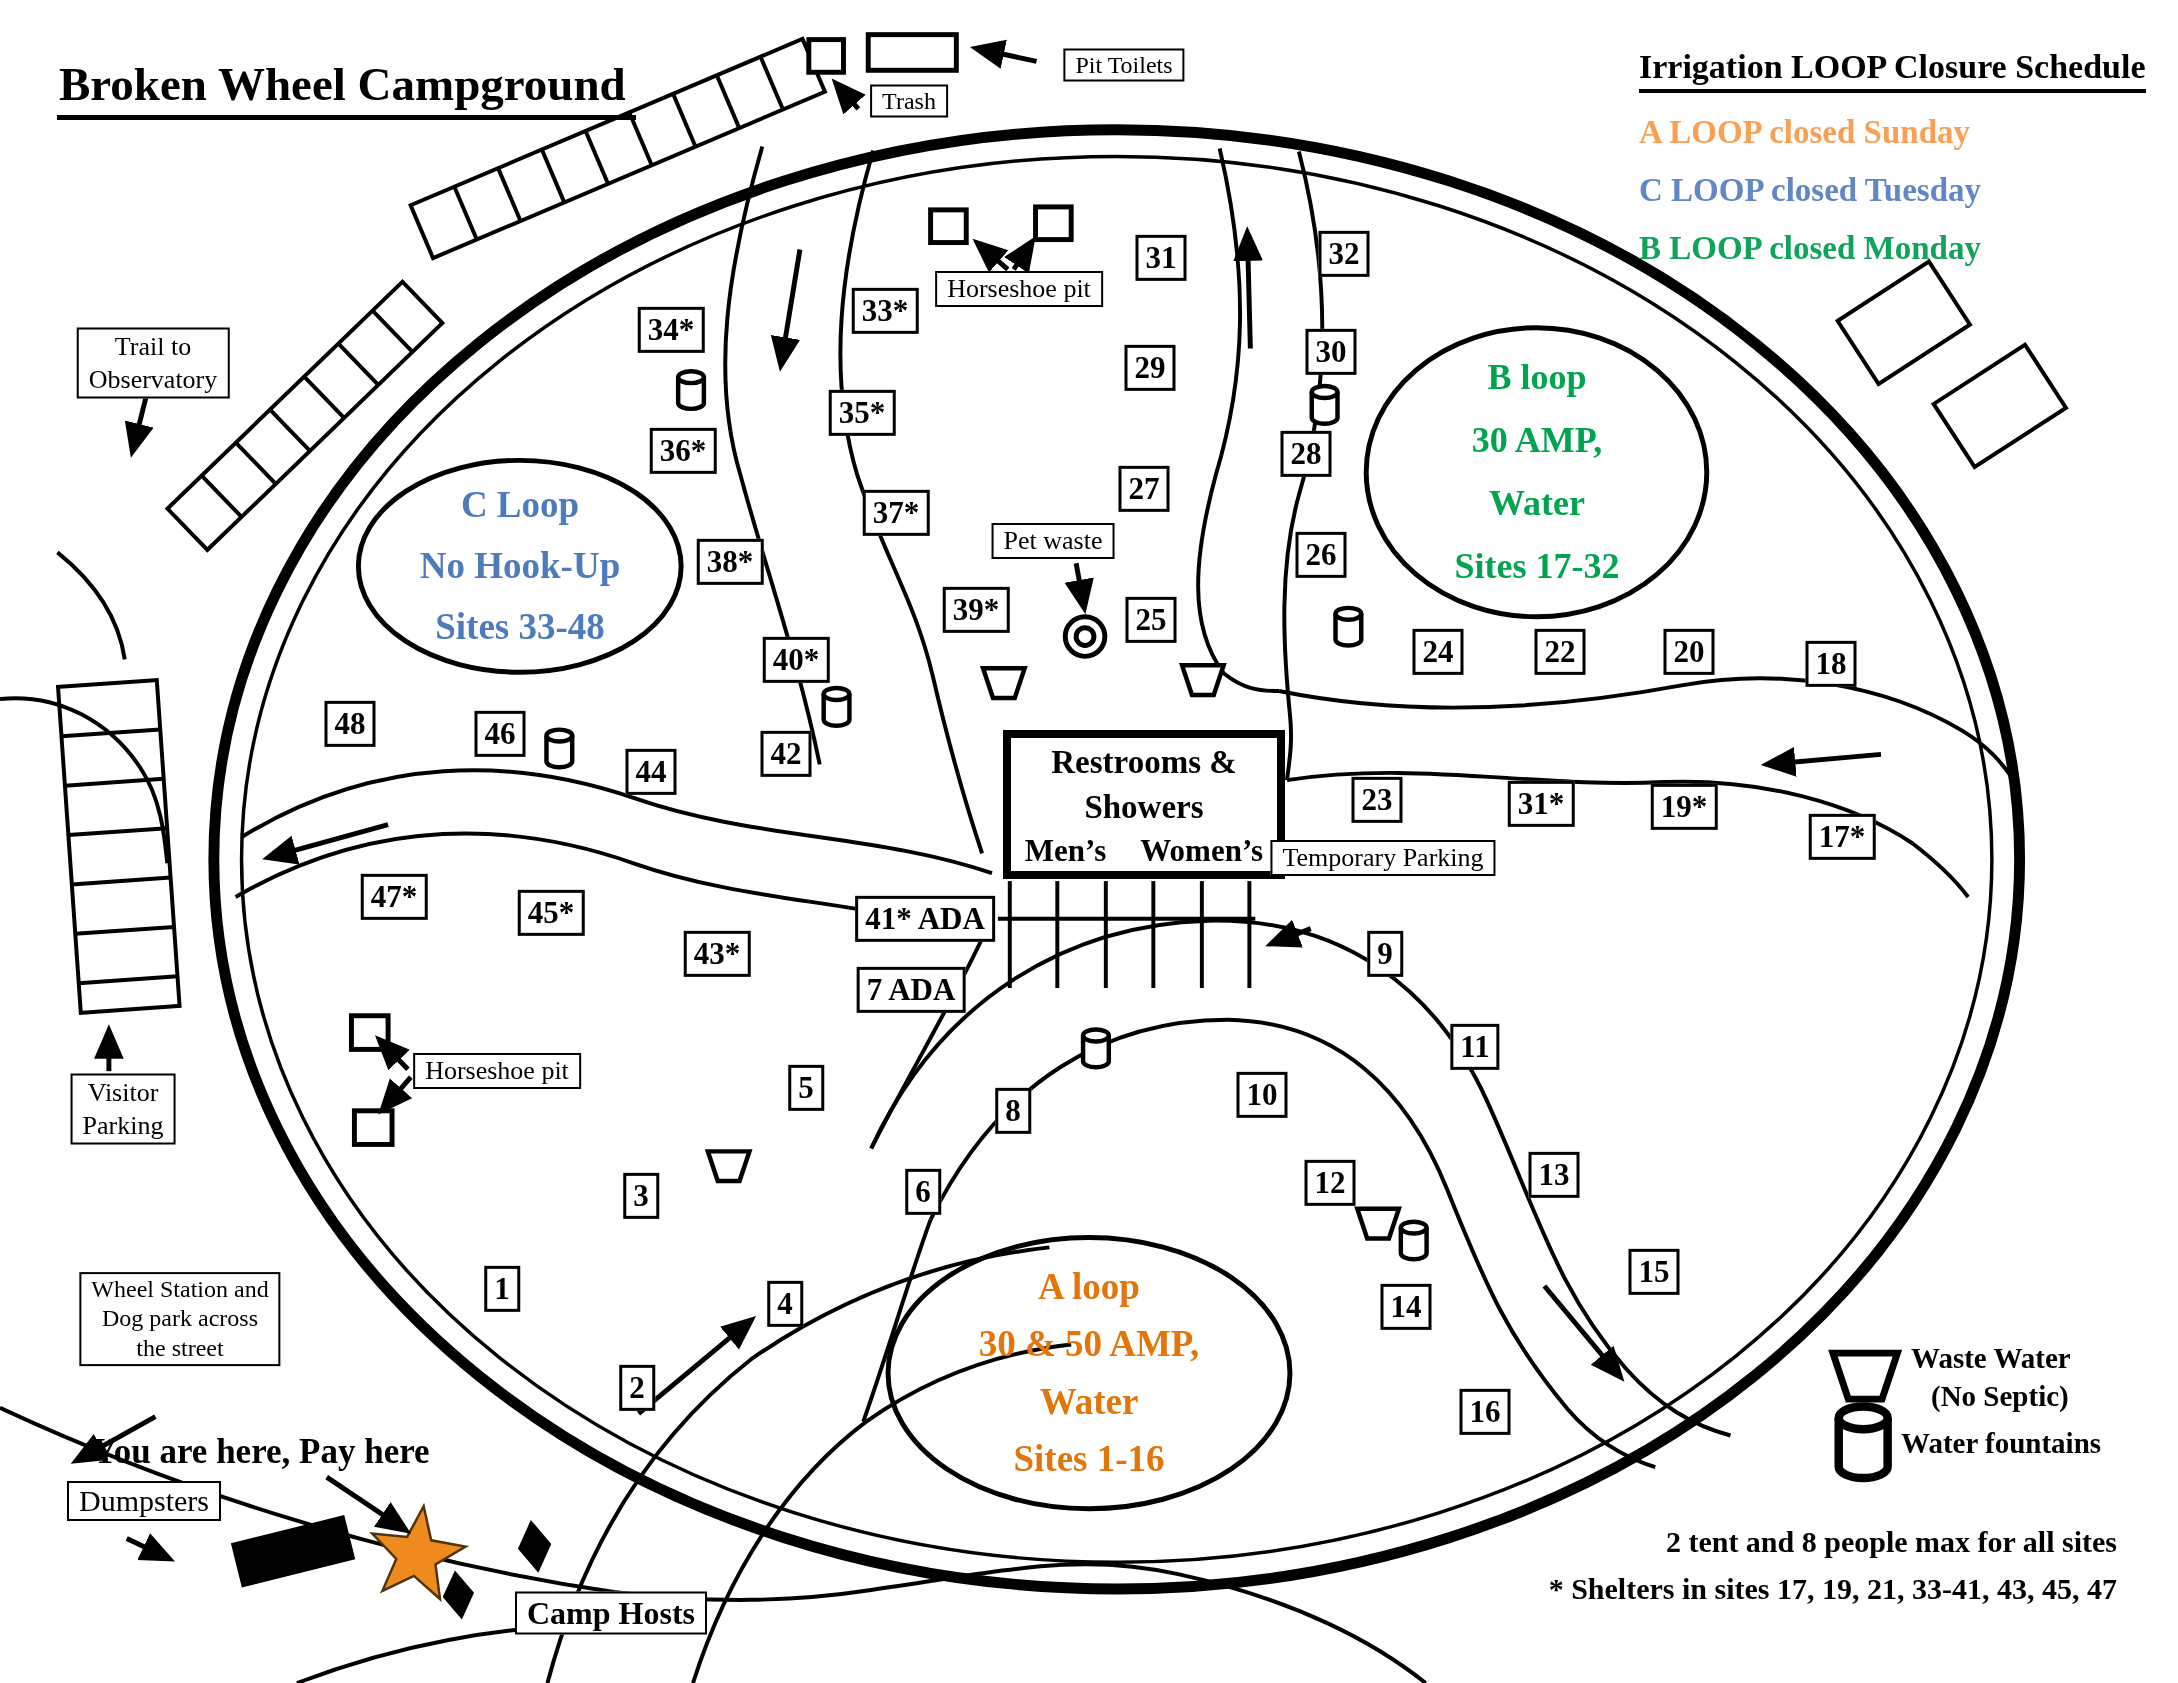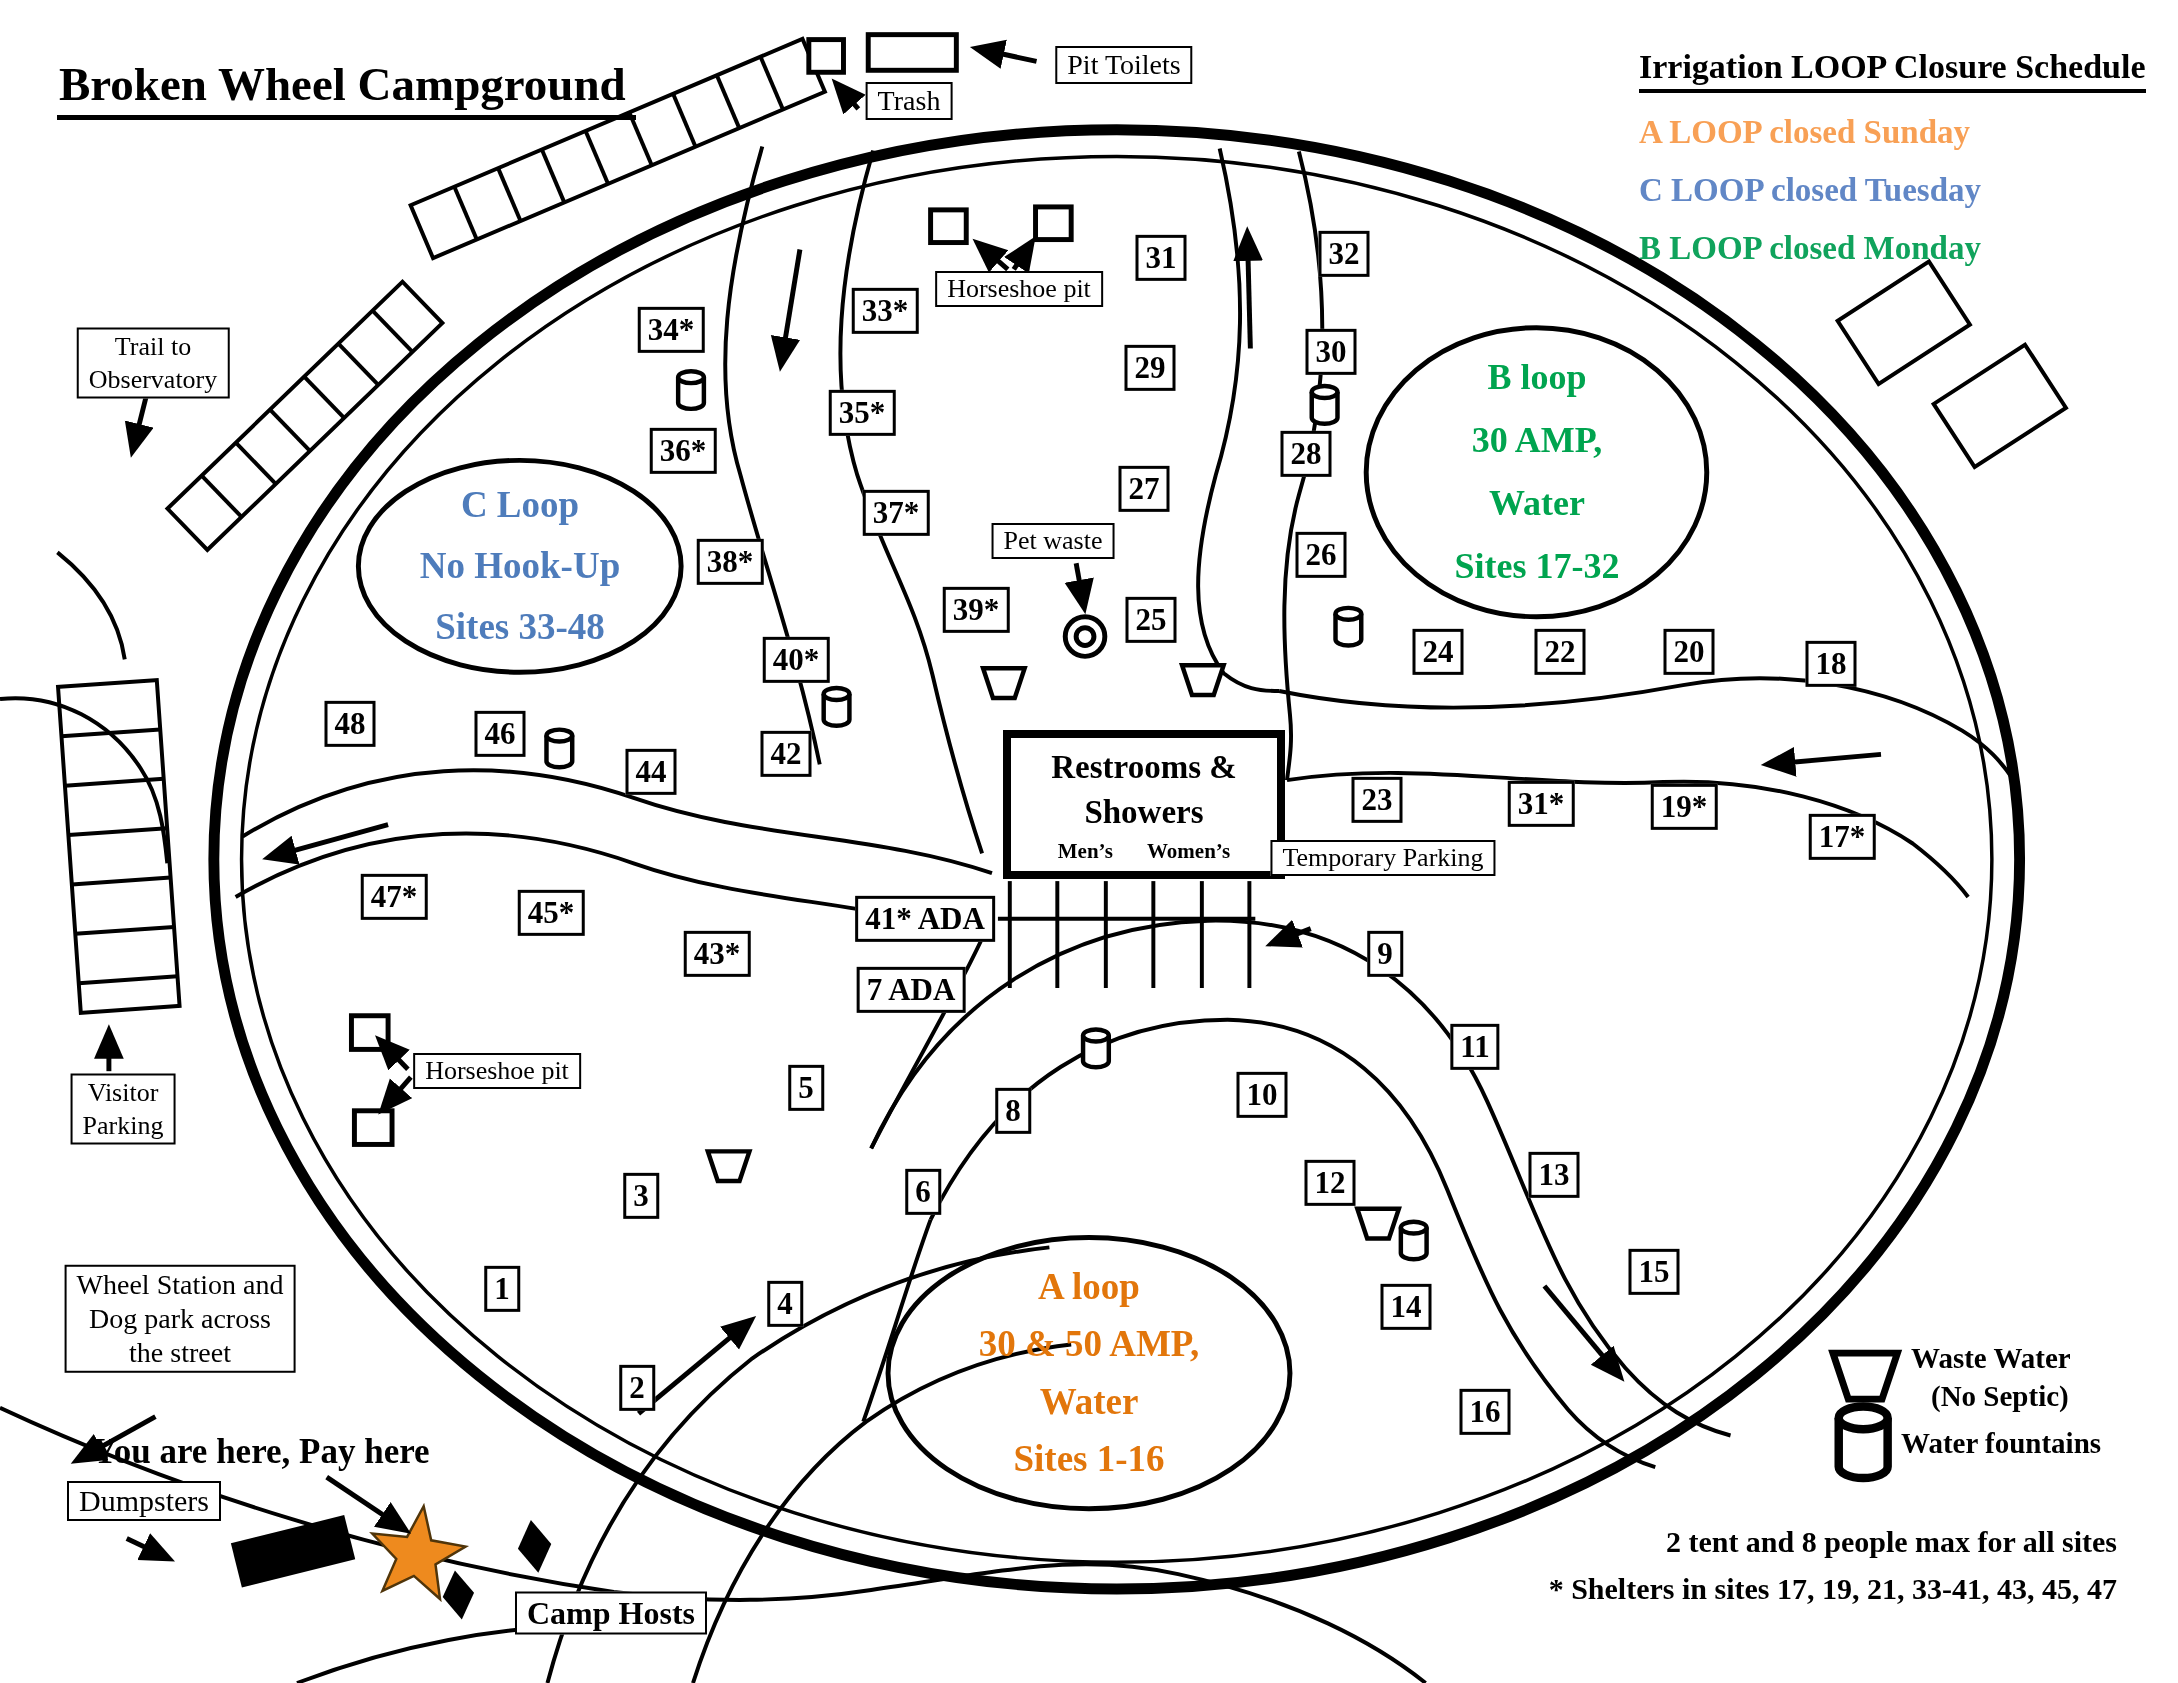--- a/index.html
+++ b/index.html
@@ -2,40 +2,40 @@
 <html><head>
 <meta charset="utf-8">
 <style>
   html,body{margin:0;padding:0;background:#fff;}
   #stage{position:relative;width:2178px;height:1683px;background:#fff;overflow:hidden;
          font-family:"Liberation Serif",serif;color:#000;}
   svg.maplayer{position:absolute;left:0;top:0;}
   .lbl{position:absolute;transform:translate(-50%,-50%);white-space:nowrap;background:#fff;}
   .boxed{border:2px solid #000;padding:1px 10px;text-align:center;}
   .plain26{font-size:26px;}
-  .plain28{font-size:28px;}
+  .plain28{font-size:24px;}
   .site{position:absolute;transform:translate(-50%,-50%);border:3px solid #000;background:#fff;
         font-weight:bold;font-size:31px;line-height:1.3;padding:0 7px;white-space:nowrap;}
   .title{position:absolute;left:57px;top:57px;font-size:47px;font-weight:bold;
          border-bottom:5px solid #000;padding:0 10px 4px 2px;}
   .sched{position:absolute;left:1639px;top:48px;width:515px;}
   .sched .st{font-size:34px;font-weight:bold;border-bottom:4px solid #000;display:inline-block;padding-bottom:3px;}
   .sched .si{font-size:33px;font-weight:bold;margin-top:21px;}
   .c-a{color:#F8A055;}
   .c-b{color:#10A35C;}
   .c-c{color:#6187C6;}
   .looplbl{position:absolute;transform:translate(-50%,-50%);text-align:center;font-weight:bold;white-space:nowrap;}
   .loop-a{color:#E2760B;font-size:37px;line-height:1.55;}
   .loop-b{color:#00A44F;font-size:36px;line-height:1.75;}
   .loop-c{color:#4E7CBB;font-size:37px;line-height:1.65;}
   .restrooms{position:absolute;left:1003px;top:730px;width:282px;height:149px;border:8px solid #000;
              background:#fff;display:flex;flex-direction:column;justify-content:center;align-items:center;
              font-weight:bold;box-sizing:border-box;}
   .restrooms .big{font-size:33px;line-height:1.35;}
-  .restrooms .sub{font-size:21px;margin-top:4px;display:flex;gap:34px;}
+  .restrooms .sub{font-size:31px;margin-top:4px;display:flex;gap:34px;}
   .youhere{position:absolute;transform:translate(-50%,-50%);font-size:35px;font-weight:bold;white-space:nowrap;}
   .notes{position:absolute;right:61px;top:1519px;text-align:right;font-weight:bold;font-size:30px;line-height:1.55;white-space:nowrap;}
   .legtxt{position:absolute;transform:translate(0,-50%);font-weight:bold;font-size:29px;white-space:nowrap;}
   .bold30{font-size:30px;font-weight:bold;}
 </style>
 </head>
 <body>
 
 <div id="stage">
 

